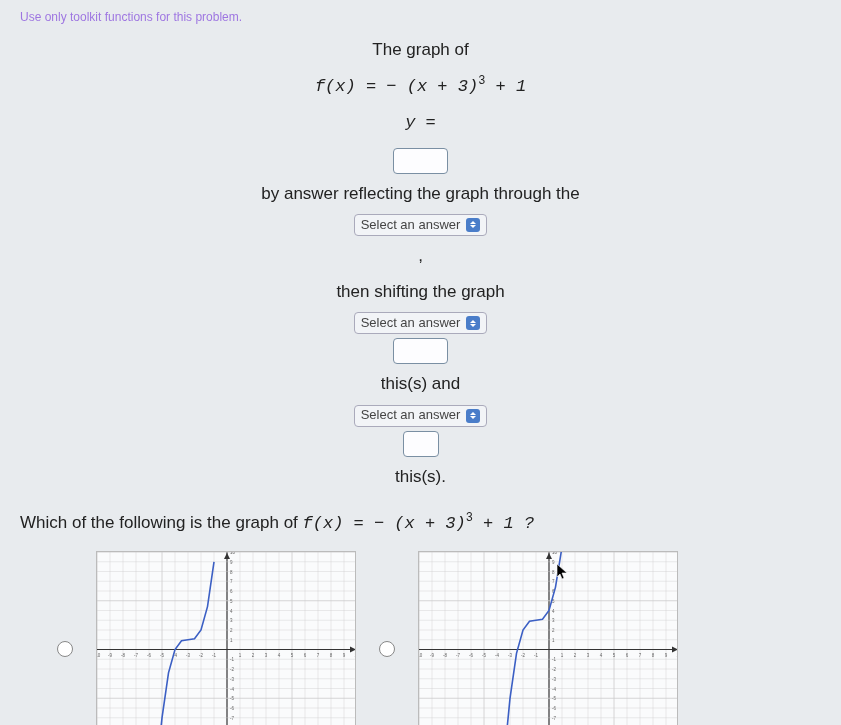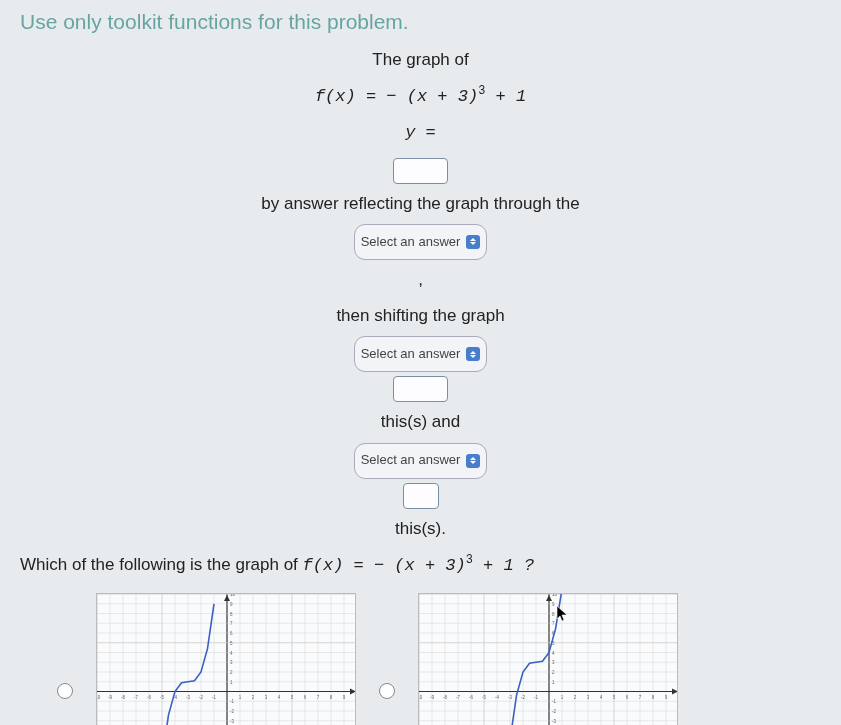--- a/index.html
+++ b/index.html
@@ -5,22 +5,22 @@
     * { box-sizing: border-box; margin: 0; padding: 0; }
     body {
       font-family: Arial, Helvetica, sans-serif;
       background: #e8ebee;
       padding: 10px 20px;
       width: 841px;
       color: #222;
       position: relative;
     }
     .cutoff {
-      font-size: 21px;
-      color: #0f766e;
+      font-size: 12px;
+      color: #6d28d9;
       margin-bottom: 10px;
       opacity: 0.6;
     }
     .problem-line {
       font-size: 17px;
       line-height: 1.9;
       margin-bottom: 4px;
       display: flex;
       flex-wrap: wrap;
       align-items: center;
@@ -40,26 +40,26 @@
       width: 55px;
       height: 26px;
       vertical-align: middle;
     }
     .input-box.small { width: 36px; }
     .select-box {
       display: inline-flex;
       align-items: center;
       gap: 6px;
       border: 1px solid #aab;
-      border-radius: 11px;
+      border-radius: 4px;
       background: #f2f4f7;
       padding: 2px 6px;
       font-size: 13px;
       color: #444;
-      height: 36px;
+      height: 22px;
       vertical-align: middle;
     }
     .stepper {
       display: inline-flex;
       flex-direction: column;
       background: #4a7dc9;
       border-radius: 3px;
       width: 14px;
       height: 14px;
       justify-content: center;
@@ -72,21 +72,21 @@
       border-bottom: 3px solid white;
       margin-bottom: 1px;
     }
     .stepper::after {
       content: "";
       border-left: 3px solid transparent;
       border-right: 3px solid transparent;
       border-top: 3px solid white;
     }
     .question2 {
-      margin-top: 8px;
+      margin-top: 18px;
       font-size: 17px;
       margin-bottom: 16px;
     }
     .graph-grid {
       display: grid;
       grid-template-columns: 30px 260px 30px 260px;
       grid-template-rows: 200px 200px;
       gap: 12px 16px;
       margin-left: 30px;
       align-items: center;

